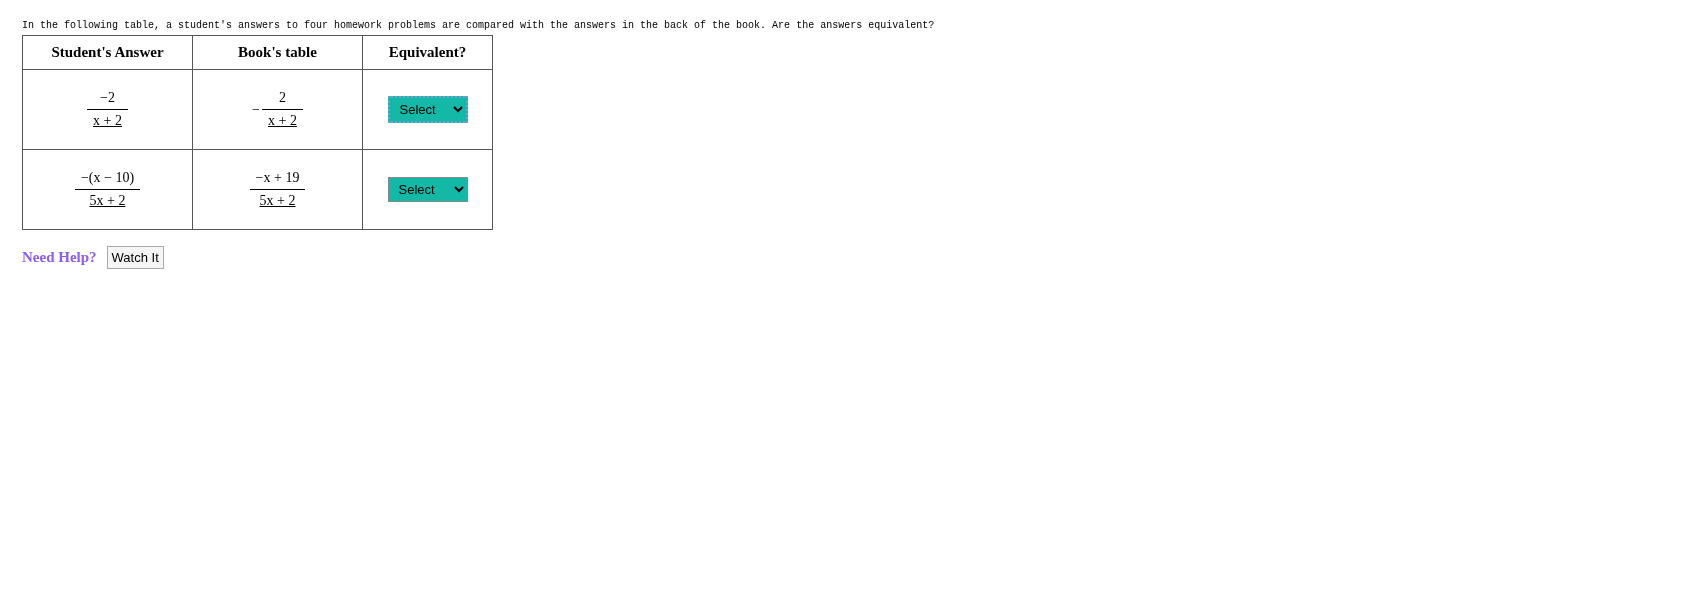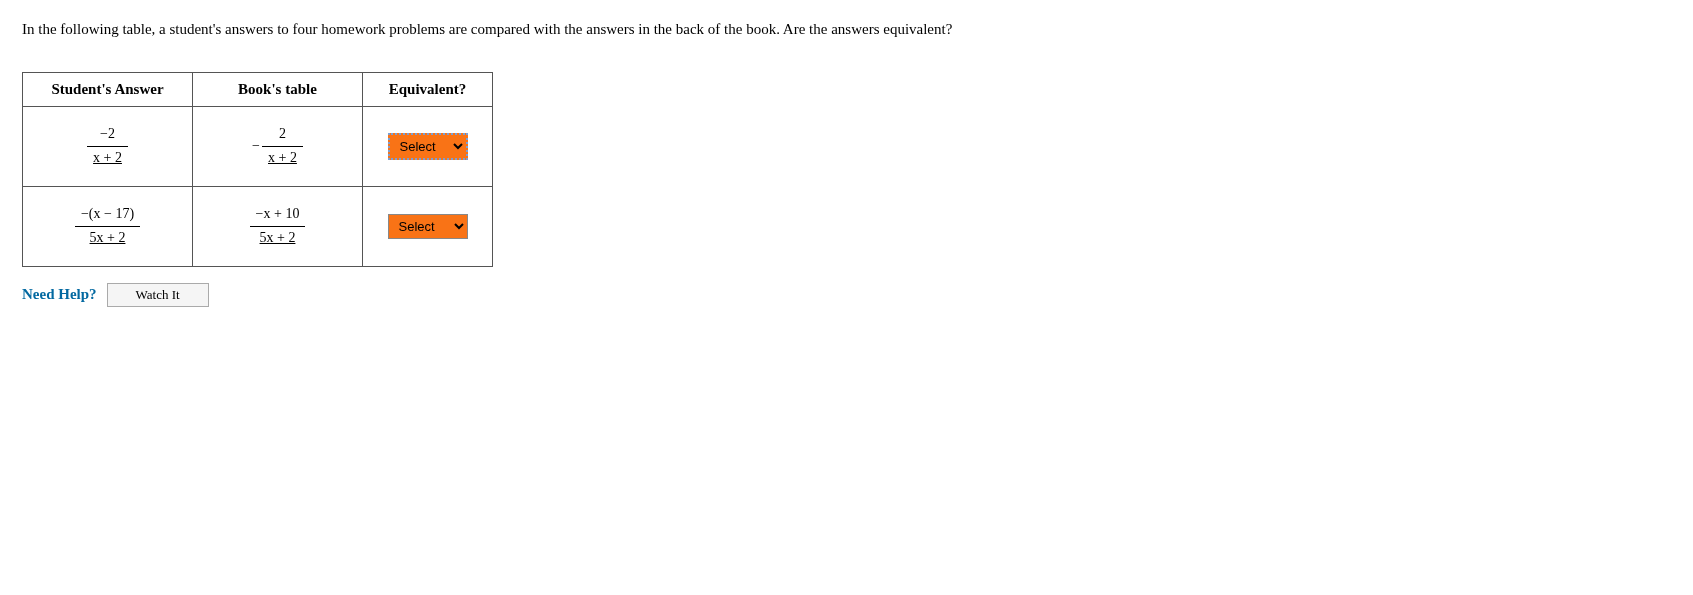--- a/index.html
+++ b/index.html
@@ -4,23 +4,24 @@
   <style>
     * { box-sizing: border-box; margin: 0; padding: 0; }
     body {
       background: #fff;
       font-family: Georgia, 'Times New Roman', serif;
       font-size: 15px;
       color: #000;
       padding: 18px 22px;
     }
     .question-text {
-      font-size: 15px;
-      margin-bottom: 31px;
+      font-size: 10px;
+      margin-bottom: 2px;
       line-height: 1.5;
+      font-family: Liberation Mono, monospace;
     }
     table {
       border-collapse: collapse;
       margin-bottom: 16px;
     }
     th, td {
       border: 1.5px solid #555;
       padding: 0;
       text-align: center;
       vertical-align: middle;
@@ -63,46 +64,46 @@
     }
     .select-wrapper {
       display: flex;
       align-items: center;
       justify-content: center;
     }
     select {
       font-size: 13px;
       padding: 3px 6px;
       border: 1.5px dotted #888;
-      background: #f97316;
+      background: #14b8a6;
       cursor: pointer;
       min-width: 80px;
     }
     select.solid-border {
       border: 1.5px solid #888;
       border-style: solid;
     }
     .need-help-row {
       display: flex;
       align-items: center;
       gap: 10px;
       margin-top: 4px;
     }
     .need-help-label {
-      color: #0369a1;
+      color: #8b5cf6;
       font-weight: bold;
       font-size: 15px;
     }
     .watch-it-btn {
       border: 1.5px solid #aaa;
       background: #f5f5f5;
-      padding: 3px 28px;
+      padding: 3px 4px;
       font-size: 13px;
       cursor: pointer;
-      font-family: Liberation Serif, serif;
+      font-family: Liberation Sans, sans-serif;
     }
     .row1-select {
       border: 2px dotted #7a9fd4 !important;
     }
   </style>
 </head>
 <body>
 
 <p class="question-text">In the following table, a student's answers to four homework problems are compared with the answers in the back of the book. Are the answers equivalent?</p>
 
@@ -139,27 +140,27 @@
             <option>Yes</option>
             <option>No</option>
           </select>
         </div>
       </td>
     </tr>
 
     <tr>
       <td>
         <div class="fraction">
-          <div class="numerator">−(x − 17)</div>
+          <div class="numerator">−(x − 10)</div>
           <div class="denominator">5x + 2</div>
         </div>
       </td>
       <td>
         <div class="fraction">
-          <div class="numerator">−x + 10</div>
+          <div class="numerator">−x + 19</div>
           <div class="denominator">5x + 2</div>
         </div>
       </td>
       <td class="equiv-col">
         <div class="select-wrapper">
           <select class="solid-border">
             <option>Select</option>
             <option>Yes</option>
             <option>No</option>
           </select>

